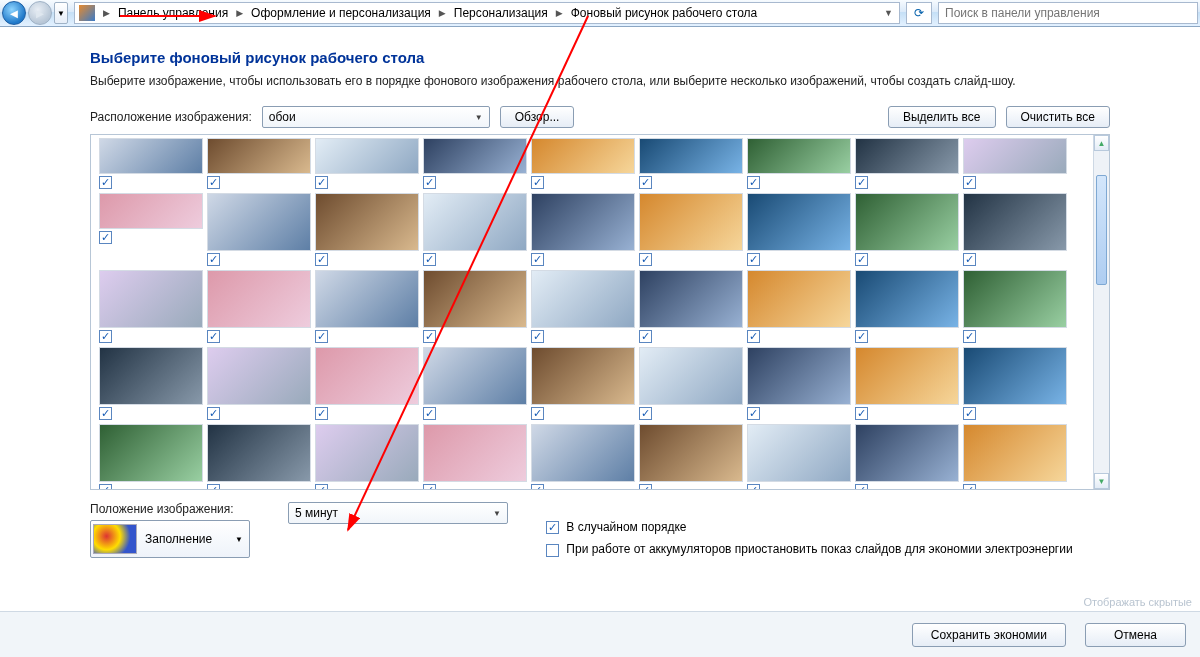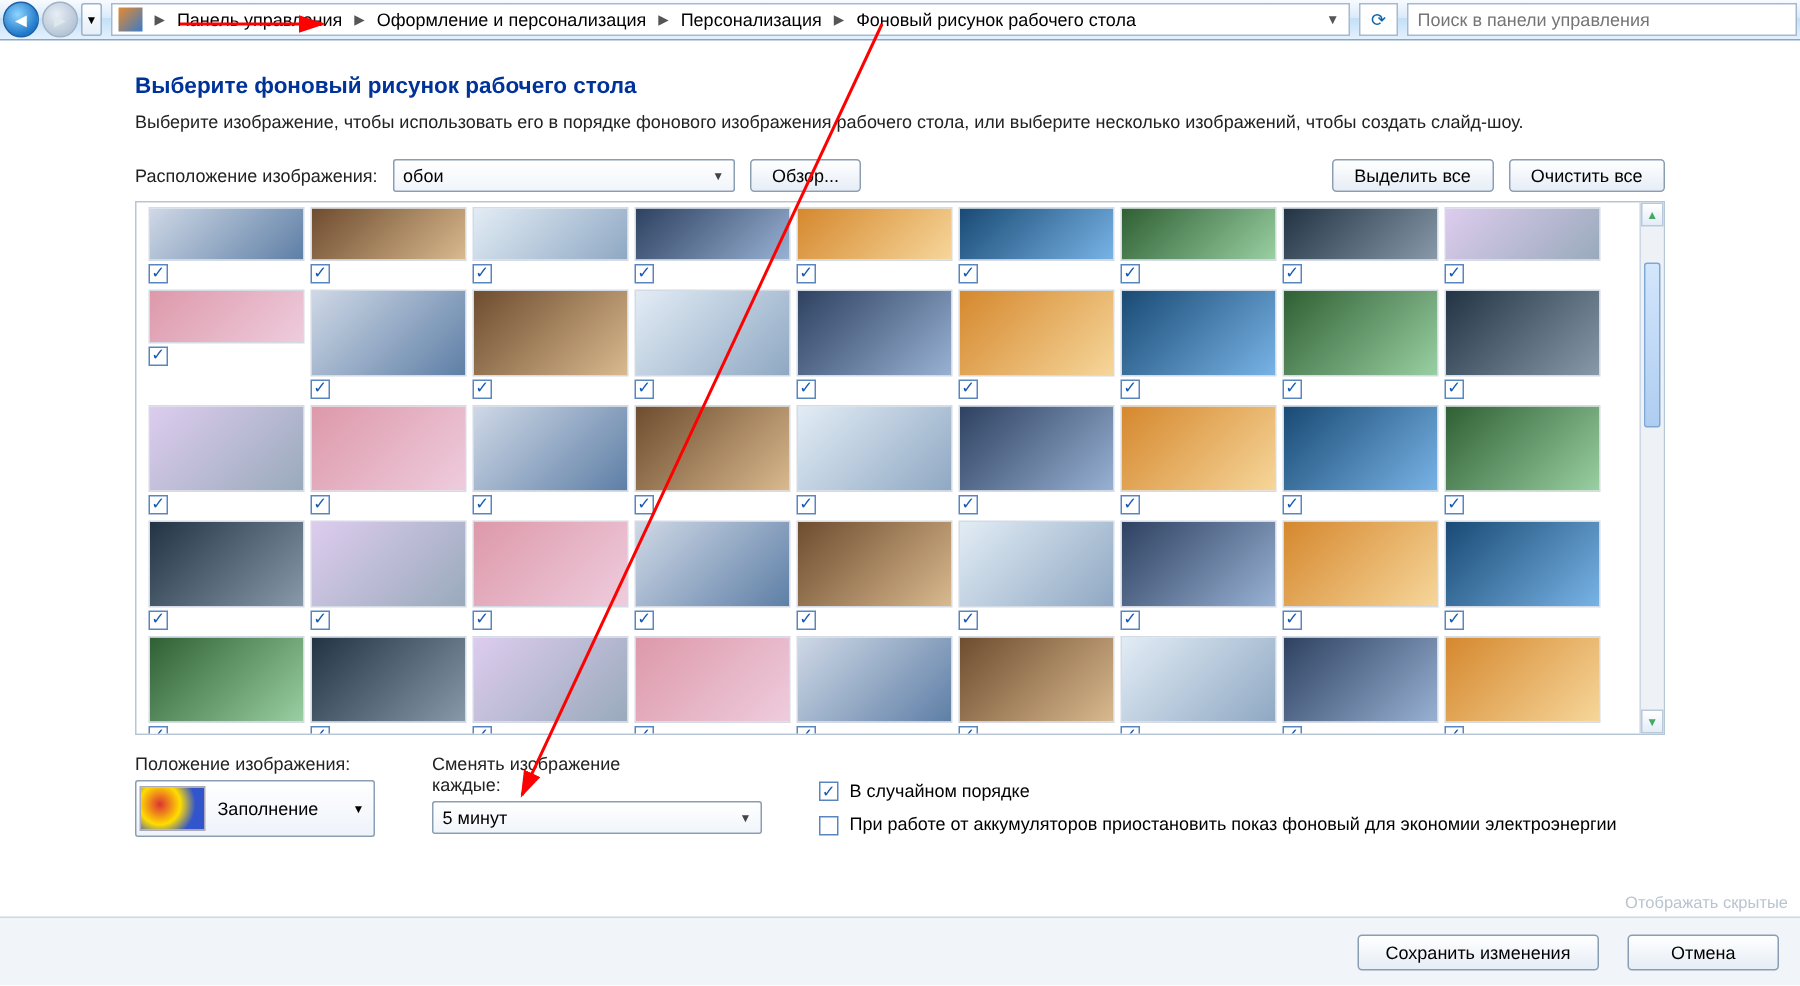--- a/index.html
+++ b/index.html
@@ -396,41 +396,40 @@
 <div class="bottom">
   <div class="col">
     <span class="col-title">Положение изображения:</span>
     <div class="pos-combo">
       <div class="pos-thumb"></div>
       <span>Заполнение</span>
       <span class="arrow" style="margin-left:auto;font-size:8px">▼</span>
     </div>
   </div>
   <div class="col">
-    <span class="col-title"><span>Сменять изображение</span><br><span>каждые:</span></span>
     <div class="combo" style="width:140px">
       <span>5 минут</span>
       <span class="arrow">▼</span>
     </div>
   </div>
   <div class="col" style="padding-top:18px; gap:8px;">
     <label>
       <span class="cb checked"></span>
       <span>В случайном порядке</span>
     </label>
     <label>
       <span class="cb"></span>
-      <span>При работе от аккумуляторов приостановить показ фоновый для экономии электроэнергии</span>
+      <span>При работе от аккумуляторов приостановить показ слайдов для экономии электроэнергии</span>
     </label>
   </div>
 </div>
 
 <div class="footer">
   <span class="status-right">Отображать скрытые</span>
-  <button class="wbtn" style="padding:0 18px;height:24px">Сохранить изменения</button>
+  <button class="wbtn" style="padding:0 18px;height:24px">Сохранить экономии</button>
   <button class="wbtn" style="padding:0 28px;height:24px">Отмена</button>
 </div>
 
 <svg class="arrow-annot" width="1200" height="657" style="left:0;top:0">
   <defs>
       <marker id="ah" markerWidth="10" markerHeight="10" refX="8" refY="3" orient="auto">
         <path d="M0,0 L9,3 L0,6 Z" fill="#ff0000"></path>
       </marker>
     </defs>
   <line x1="588" y1="16" x2="348" y2="530" stroke="#ff0000" stroke-width="2" marker-end="url(#ah)"></line>

